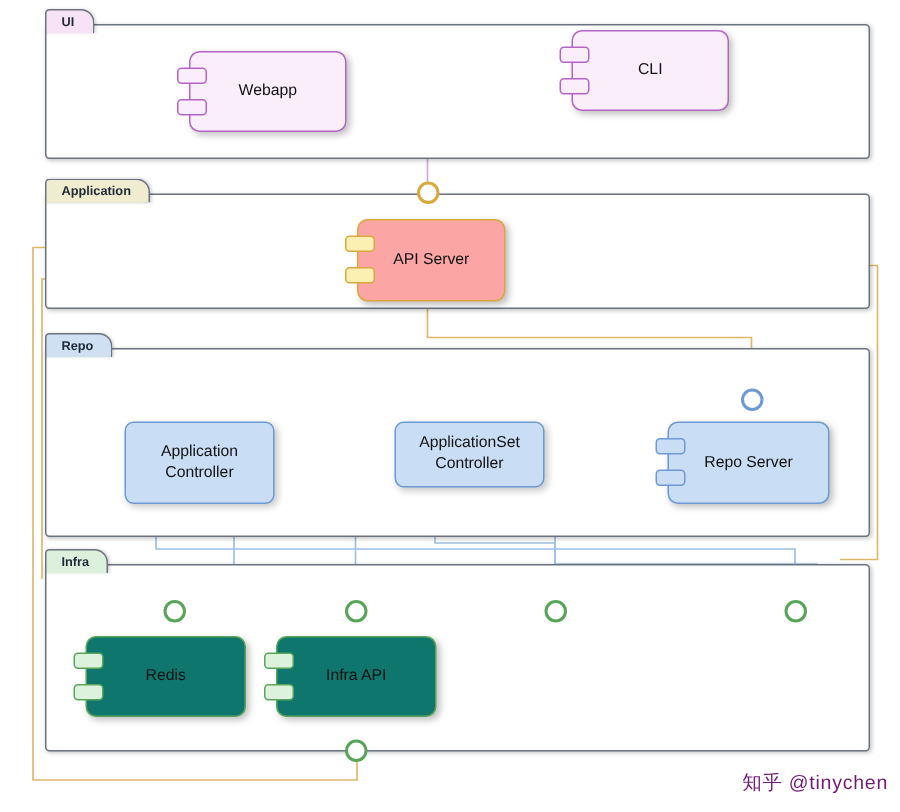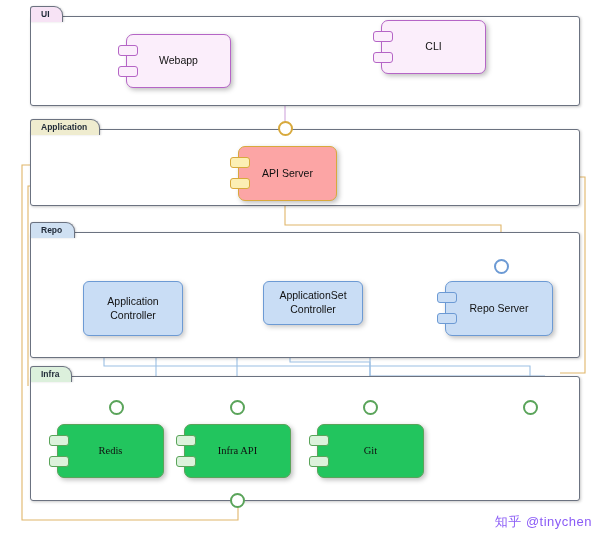--- a/index.html
+++ b/index.html
@@ -35,40 +35,40 @@
         border-radius:3px;border:1.4px solid #888;box-sizing:border-box;z-index:4;}
   .comp .tabA{top:19%;}
   .comp .tabB{top:59%;}
 
   .c-pink{background:#fbeefb;border-color:#b565c6;text-align:right;}
   .c-pink .tabA,.c-pink .tabB{background:#fbeefb;border-color:#b565c6;}
   .c-yellow{background:#fca5a5;border-color:#d8a93c;}
   .c-yellow .tabA,.c-yellow .tabB{background:#fcefb4;border-color:#d8a93c;}
   .c-blue{background:#c9ddf5;border-color:#6c9ad4;}
   .c-blue .tabA,.c-blue .tabB{background:#c9ddf5;border-color:#6c9ad4;}
-  .c-green{background:#22c55e;border-color:#5aa45a;font-family:Liberation Serif, serif;}
+  .c-green{background:#0f766e;border-color:#5aa45a;}
   .c-green .tabA,.c-green .tabB{background:#dcf2dc;border-color:#5aa45a;}
 
   
   .node{position:absolute;border-radius:6px;box-sizing:border-box;
         display:flex;align-items:center;justify-content:center;
         font-size:10.5px;color:#111;text-align:center;line-height:1.3;
         background:#c9ddf5;border:1.4px solid #6c9ad4;
         box-shadow:2px 2px 5px rgba(0,0,0,.22);}
 
   
   .lolli{position:absolute;width:15px;height:15px;border-radius:50%;
          background:#ffffff;box-sizing:border-box;z-index:6;}
   .l-orange{border:2px solid #d8a93c;}
   .l-blue{border:2px solid #6c9ad4;}
   .l-green{border:2px solid #5aa45a;}
 
   
   #watermark{position:absolute;right:8px;bottom:10px;font-size:13px;
-             color:#8b5cf6;letter-spacing:.5px;white-space:nowrap;}
+             color:#701a75;letter-spacing:.5px;white-space:nowrap;}
 </style>
 </head>
 <body>
 
 <div id="diagram">
 
   <svg id="wires" viewBox="0 0 600 541" xmlns="http://www.w3.org/2000/svg">
     <g fill="none" stroke-linecap="butt" stroke-linejoin="miter">
 
       <g stroke="#cfa6dd" stroke-width="1.1">
@@ -182,23 +182,18 @@
 
   <div class="lolli l-green" style="left:230px;top:400px;"></div>
   <div class="comp c-green" style="left:184px;top:424px;width:107px;height:54px;">
     <span class="tabA"></span>
     <span class="tabB"></span>
     <span class="lbl">Infra API</span>
   </div>
   <div class="lolli l-green" style="left:230px;top:493px;"></div>
 
   <div class="lolli l-green" style="left:363px;top:400px;"></div>
-  <div class="comp c-green" style="left:317px;top:424px;width:107px;height:54px;">
-    <span class="tabA"></span>
-    <span class="tabB"></span>
-    <span class="lbl">Git</span>
-  </div>
 
   <div class="lolli l-green" style="left:523px;top:400px;"></div>
 
   <div id="watermark">知乎 @tinychen</div>
 
 </div>
 
 </body></html>

